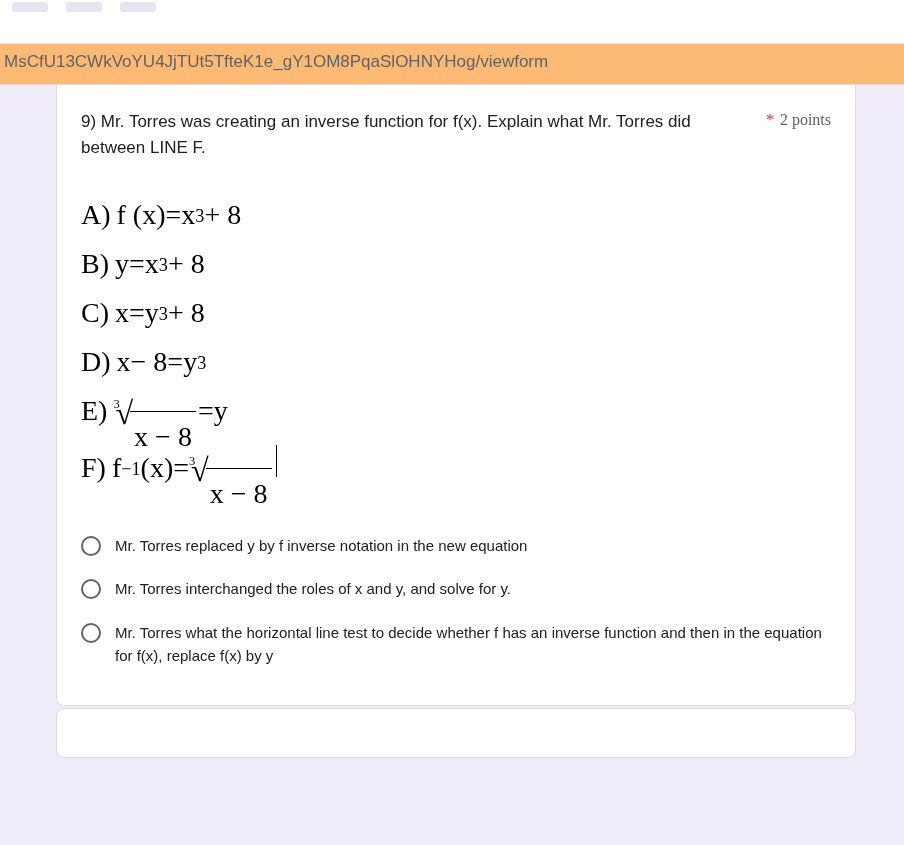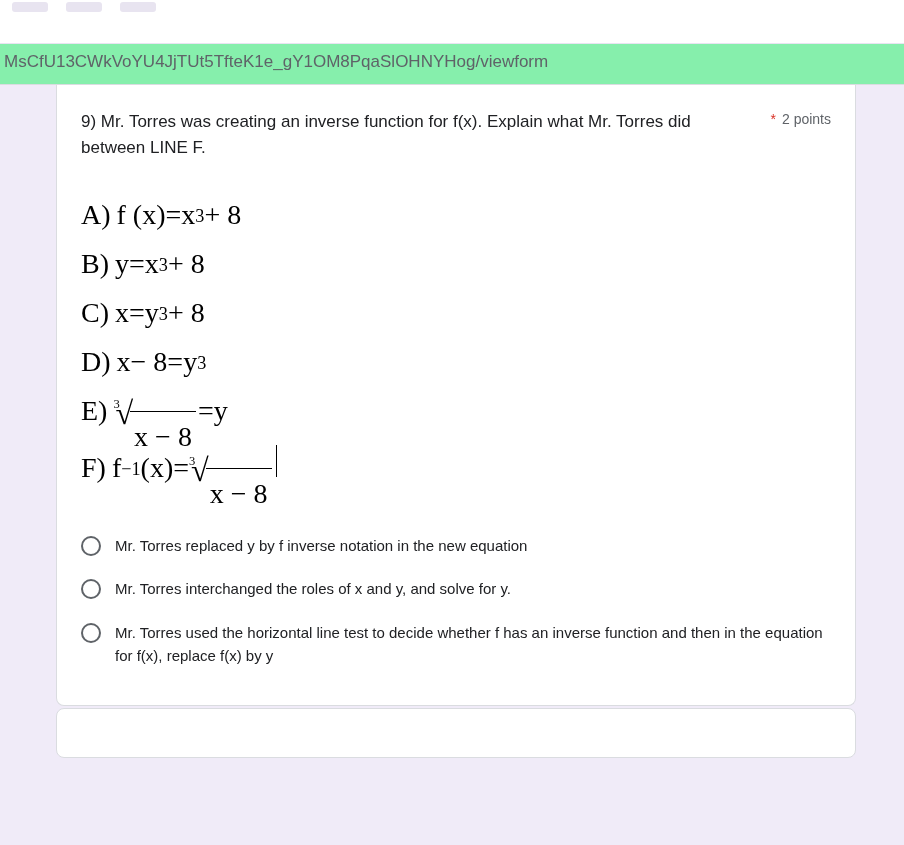--- a/index.html
+++ b/index.html
@@ -19,21 +19,21 @@
     padding: 0 12px;
     gap: 18px;
   }
   .tool-chip {
     width: 36px; height: 10px;
     background: #e8e4f0;
     border-radius: 3px;
     margin-top: 2px;
   }
   .url-bar {
-    background: #86efac;
+    background: #fdba74;
     padding: 8px 12px 12px 4px;
     font-size: 17px;
     color: #5f6368;
     white-space: nowrap;
     overflow: hidden;
     border-bottom: 1px solid #dadce0;
   }
   .content-wrap {
     padding: 0 0 0 56px;
   }
@@ -53,24 +53,25 @@
     align-items: flex-start;
     gap: 16px;
   }
   .q-text {
     font-size: 17px;
     line-height: 1.5;
     color: #202124;
     flex: 1;
   }
   .points {
-    font-size: 14px;
+    font-size: 16px;
     color: #5f6368;
     white-space: nowrap;
     padding-top: 2px;
+    font-family: Liberation Serif, serif;
   }
   .points .star { color: #d93025; margin-right: 2px; }
   .math-block {
     margin: 30px 0 24px 0;
     font-family: "Cambria Math", "Times New Roman", serif;
     font-size: 28px;
     line-height: 1.75;
     color: #000;
   }
   .math-line { white-space: nowrap; display: flex; align-items: baseline; }
@@ -229,21 +230,21 @@
       <div class="option-row">
         <div class="radio"></div>
         <div class="option-label">Mr. Torres replaced y by f inverse notation in the new equation</div>
       </div>
       <div class="option-row">
         <div class="radio"></div>
         <div class="option-label">Mr. Torres interchanged the roles of x and y, and solve for y.</div>
       </div>
       <div class="option-row">
         <div class="radio"></div>
-        <div class="option-label">Mr. Torres used the horizontal line test to decide whether f has an inverse function and then in the equation for f(x), replace f(x) by y</div>
+        <div class="option-label">Mr. Torres what the horizontal line test to decide whether f has an inverse function and then in the equation for f(x), replace f(x) by y</div>
       </div>
     </div>
 
   </div>
 
   <div class="next-card-peek"></div>
 
 </div>
 
 </body></html>

